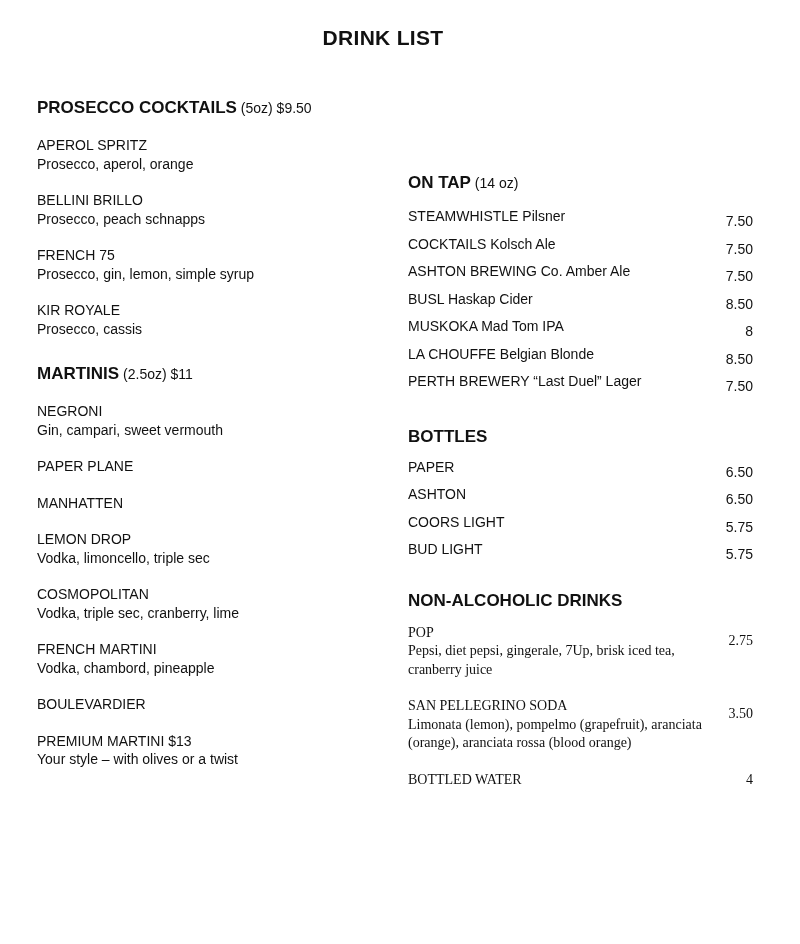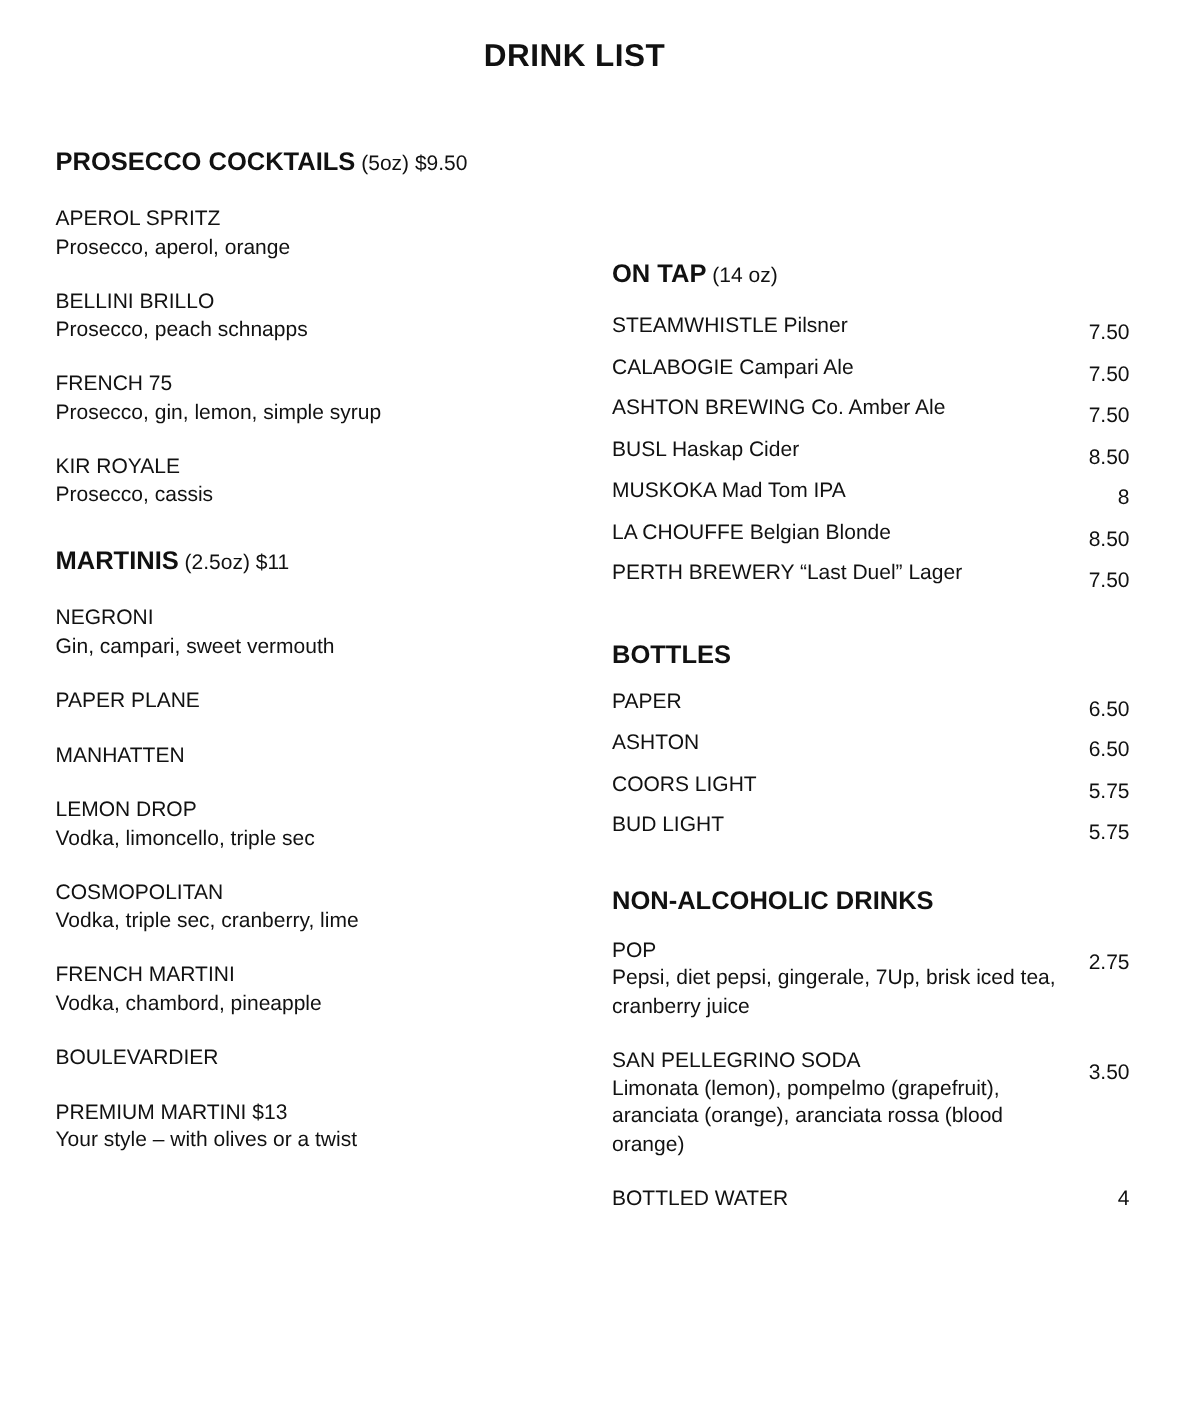--- a/index.html
+++ b/index.html
@@ -25,21 +25,21 @@
   .col-left .martinis { margin-top: 25px; }
   
   .col-right .sec-head { margin-bottom: 13px; }
   .row { display: flex; justify-content: space-between; font-size: 14px; height: 27.5px; }
   .row .label { line-height: 18px; }
   .row .price { line-height: 18px; padding-top: 5px; text-align: right; }
   .bottles-sec { margin-top: 26px; }
   .bottles-sec .sec-head { margin-bottom: 10px; }
   .na-sec { margin-top: 22px; }
   .na-sec .sec-head { margin-bottom: 12px; }
-  .na-row { display: flex; justify-content: space-between; font-size: 14px; line-height: 18.5px; margin-bottom: 18px; }
+  .na-row { display: flex; justify-content: space-between; font-size: 14px; line-height: 18.5px; margin-bottom: 18px; font-family: Liberation Serif, serif; }
   .na-row .left { width: 300px; }
   .na-row .price { padding-top: 8px; text-align: right; }
   .na-row.water .price { padding-top: 0; }
 </style>
 </head>
 <body>
 
 <div class="title">DRINK LIST</div>
 
 <div class="col-left">
@@ -98,21 +98,21 @@
 </div>
 
 <div class="col-right">
   <div>
     <h2 class="sec-head"><span>ON TAP</span><span class="sub"> (14 oz)</span></h2>
     <div class="row">
         <span class="label">STEAMWHISTLE Pilsner</span>
         <span class="price">7.50</span>
       </div>
     <div class="row">
-        <span class="label">CALABOGIE Campari Ale</span>
+        <span class="label">COCKTAILS Kolsch Ale</span>
         <span class="price">7.50</span>
       </div>
     <div class="row">
         <span class="label">ASHTON BREWING Co. Amber Ale</span>
         <span class="price">7.50</span>
       </div>
     <div class="row">
         <span class="label">BUSL Haskap Cider</span>
         <span class="price">8.50</span>
       </div>

